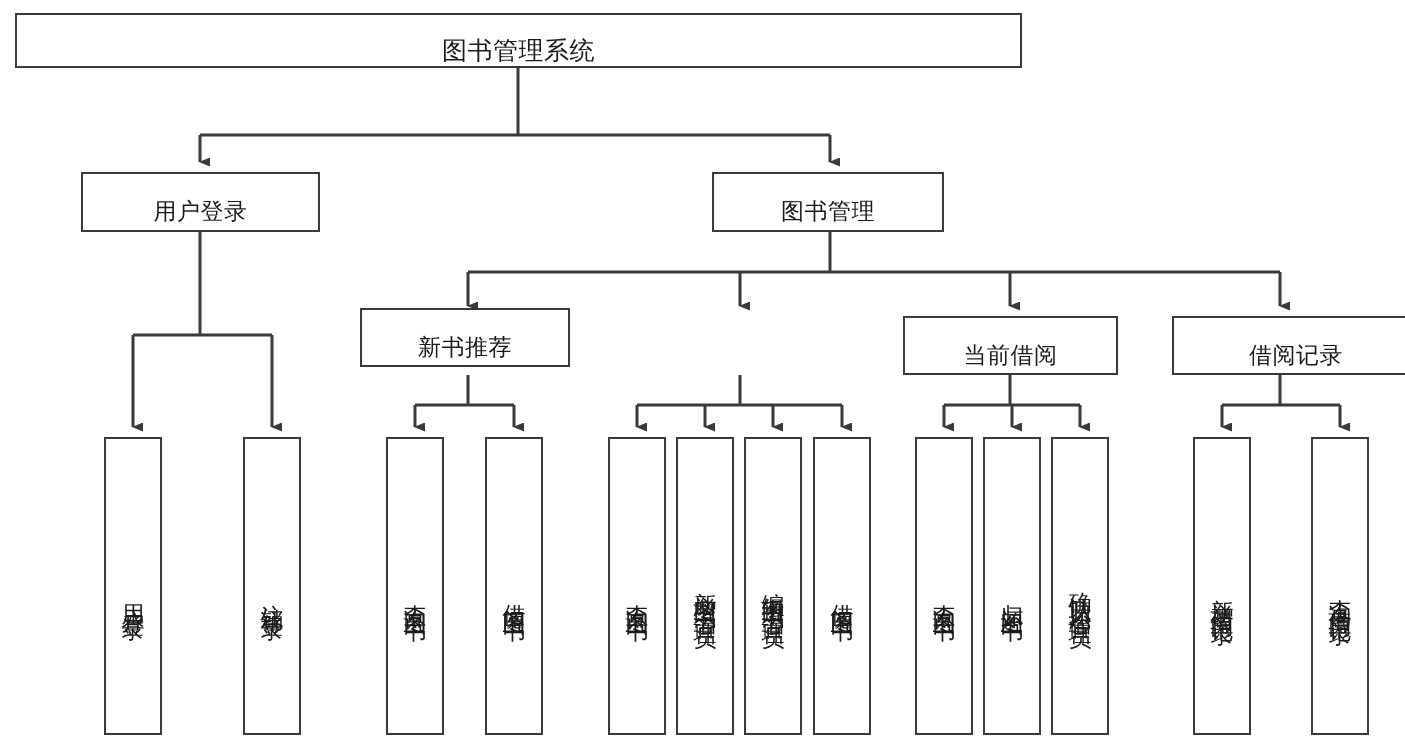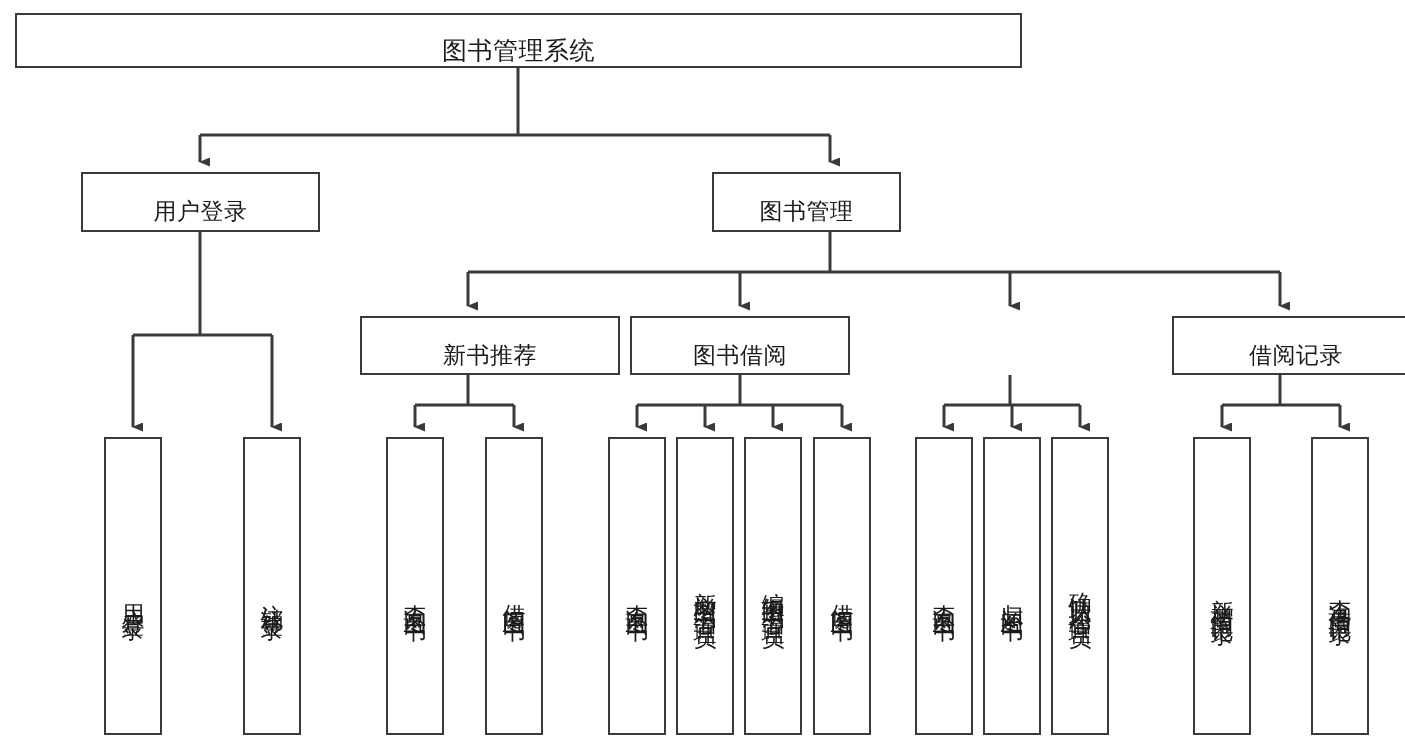--- a/index.html
+++ b/index.html
@@ -126,29 +126,29 @@
     </g>
   </svg>
 
   <div class="node-box lvl1" style="left:15px; top:13px; width:1007px; height:55px;">
     <span class="node-label">图书管理系统</span>
   </div>
 
   <div class="node-box lvl2" style="left:81px; top:172px; width:239px; height:60px;">
     <span class="node-label">用户登录</span>
   </div>
-  <div class="node-box lvl2" style="left:712px; top:172px; width:189px; height:60px;">
+  <div class="node-box lvl2" style="left:712px; top:172px; width:232px; height:60px;">
     <span class="node-label">图书管理</span>
   </div>
 
-  <div class="node-box lvl3" style="left:360px; top:316px; width:260px; height:59px;">
+  <div class="node-box lvl3" style="left:360px; top:308px; width:210px; height:59px;">
     <span class="node-label">新书推荐</span>
   </div>
-  <div class="node-box lvl3" style="left:630px; top:316px; width:220px; height:59px;">
-    <span class="node-label">图书借阅</span>
+  <div class="node-box lvl3" style="left:903px; top:316px; width:215px; height:59px;">
+    <span class="node-label">当前借阅</span>
   </div>
   <div class="node-box lvl3" style="left:1172px; top:316px; width:248px; height:59px;">
     <span class="node-label">借阅记录</span>
   </div>
 
   <div class="node-box leaf" style="left:104px; top:437px; width:58px; height:298px;">
     <span class="node-label">用户登录</span>
   </div>
   <div class="node-box leaf" style="left:243px; top:437px; width:58px; height:298px;">
     <span class="node-label">注销登录</span>

